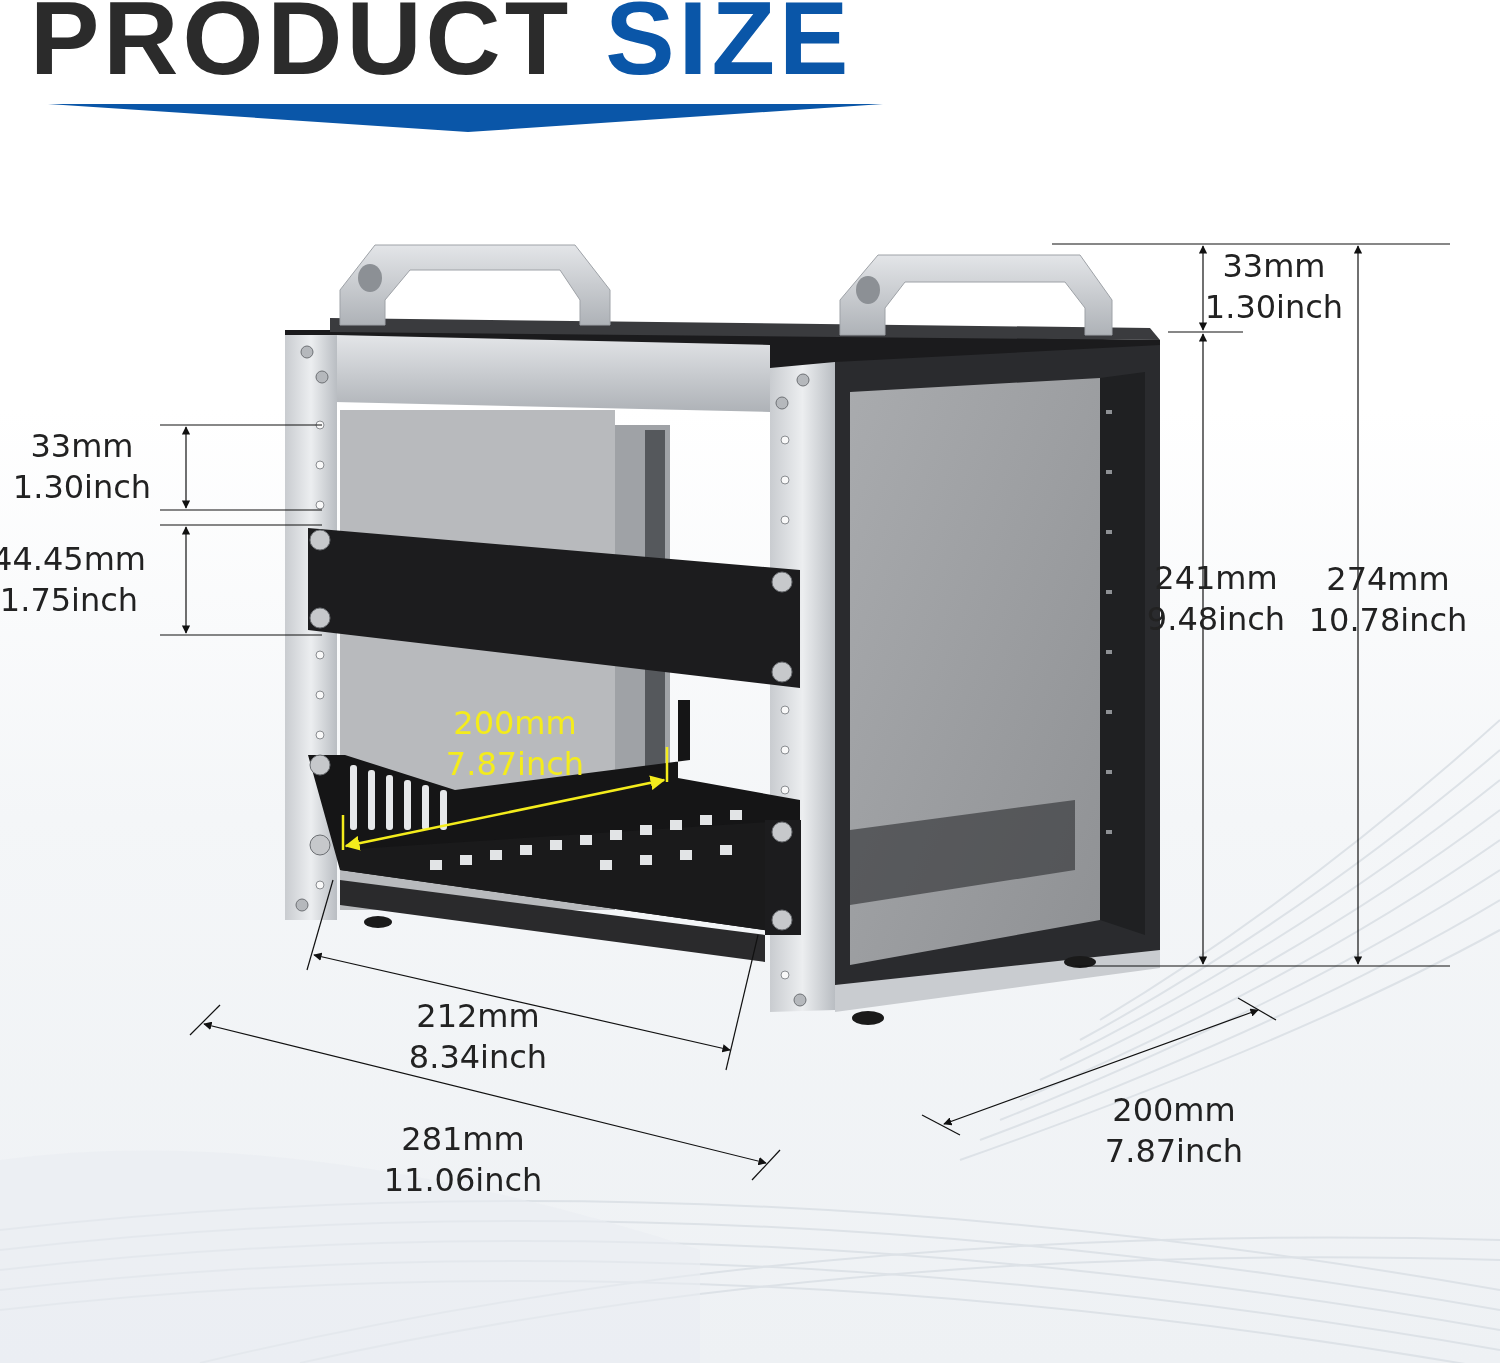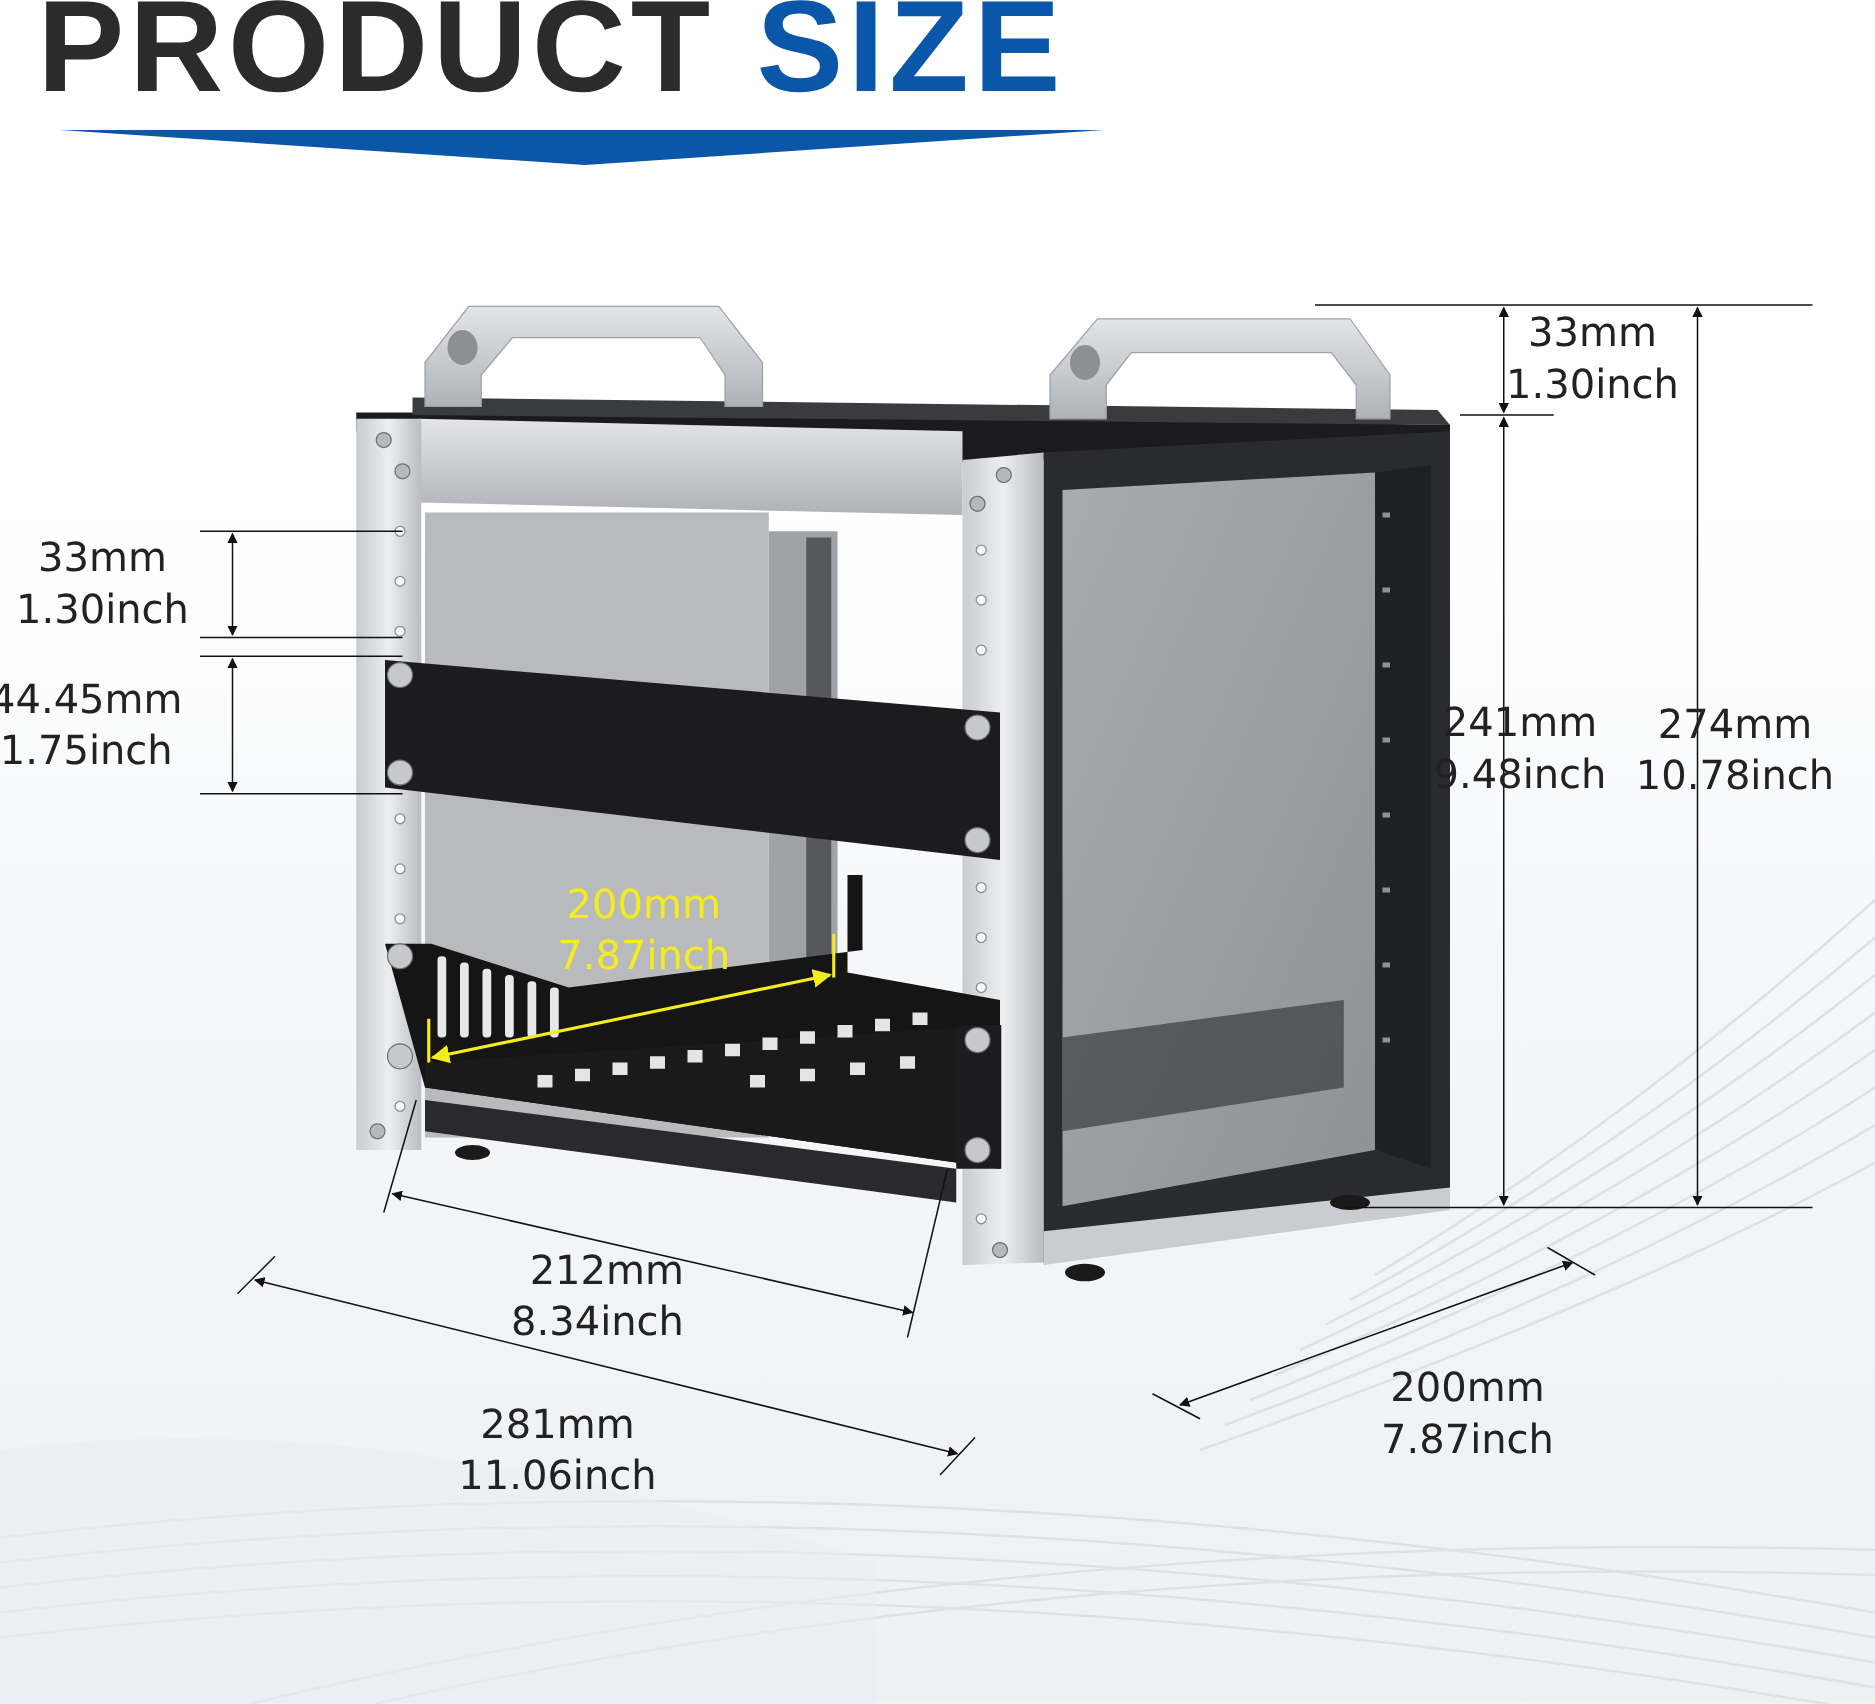--- a/index.html
+++ b/index.html
@@ -255,24 +255,24 @@
   <span>7.87inch</span>
 </div>
 <div class="lbl" style="left:1216px; top:558px;">
   <span>241mm</span>
   <span>9.48inch</span>
 </div>
 <div class="lbl" style="left:1388px; top:559px;">
   <span>274mm</span>
   <span>10.78inch</span>
 </div>
-<div class="lbl" style="left:478px; top:996px;text-align:right;">
+<div class="lbl" style="left:478px; top:996px;">
   <span>212mm</span>
   <span>8.34inch</span>
 </div>
-<div class="lbl" style="left:446px; top:1119px;">
+<div class="lbl" style="left:463px; top:1119px;">
   <span>281mm</span>
   <span>11.06inch</span>
 </div>
 <div class="lbl" style="left:1174px; top:1090px;">
   <span>200mm</span>
   <span>7.87inch</span>
 </div>
 
 </body></html>

